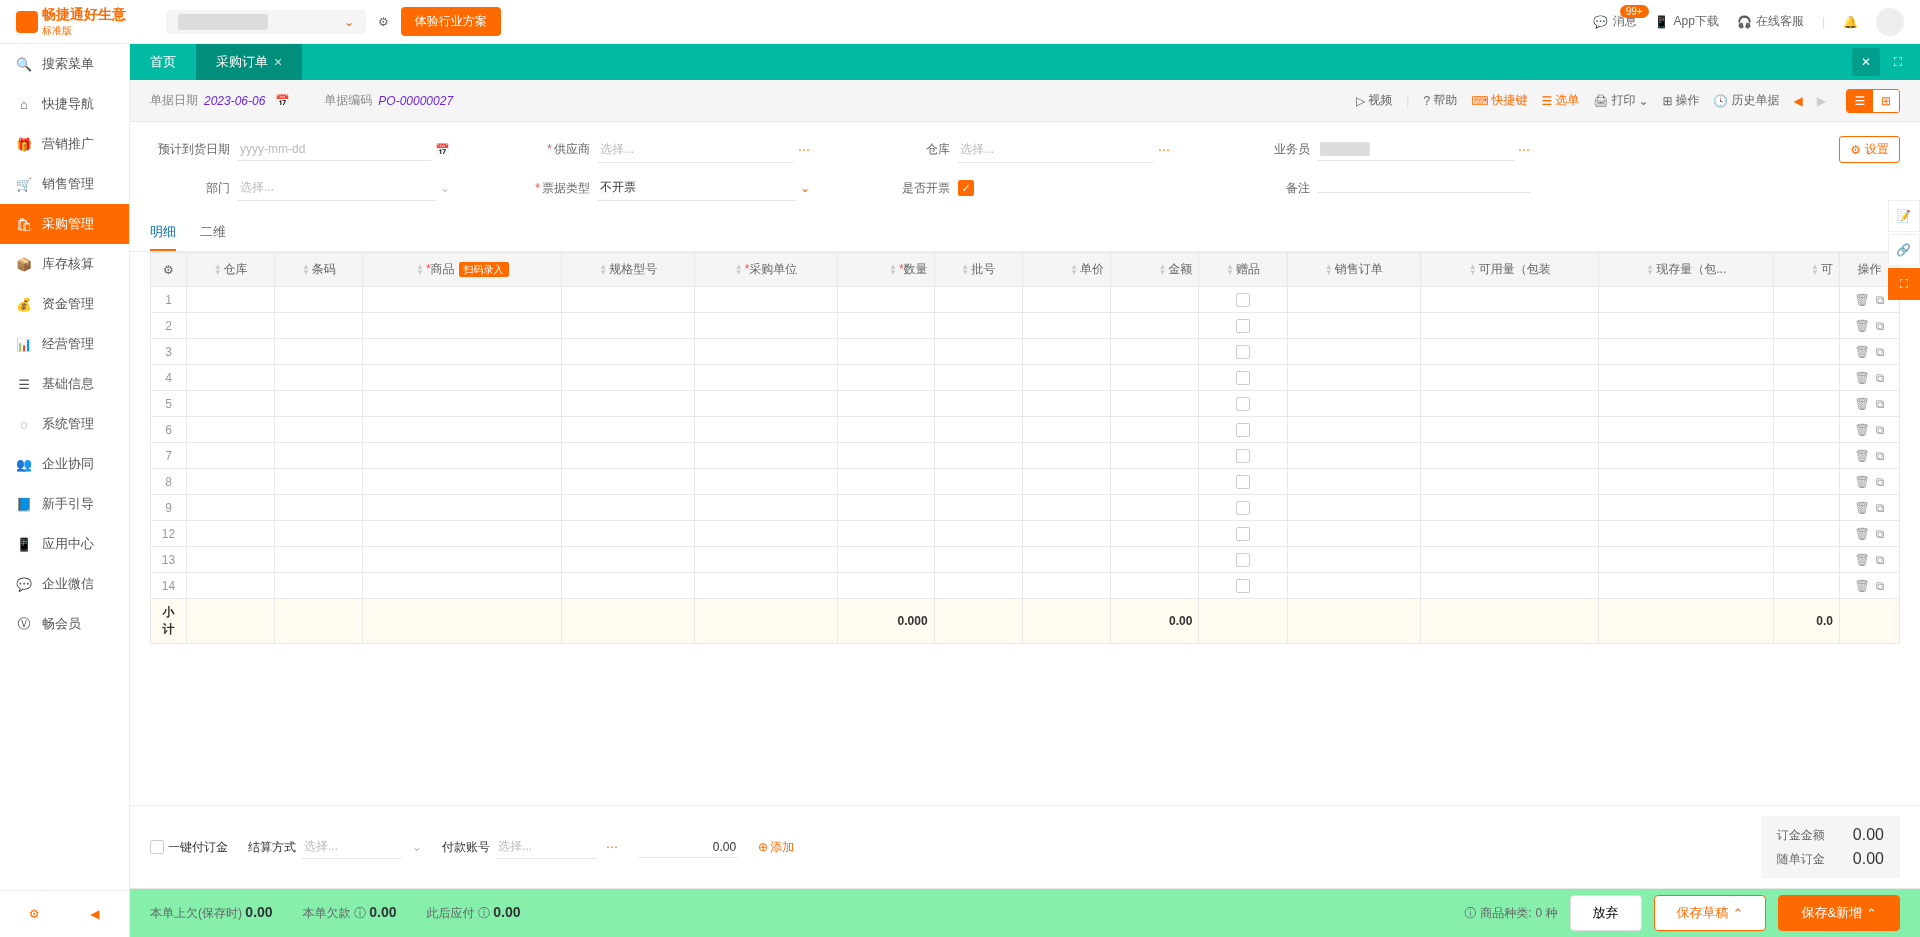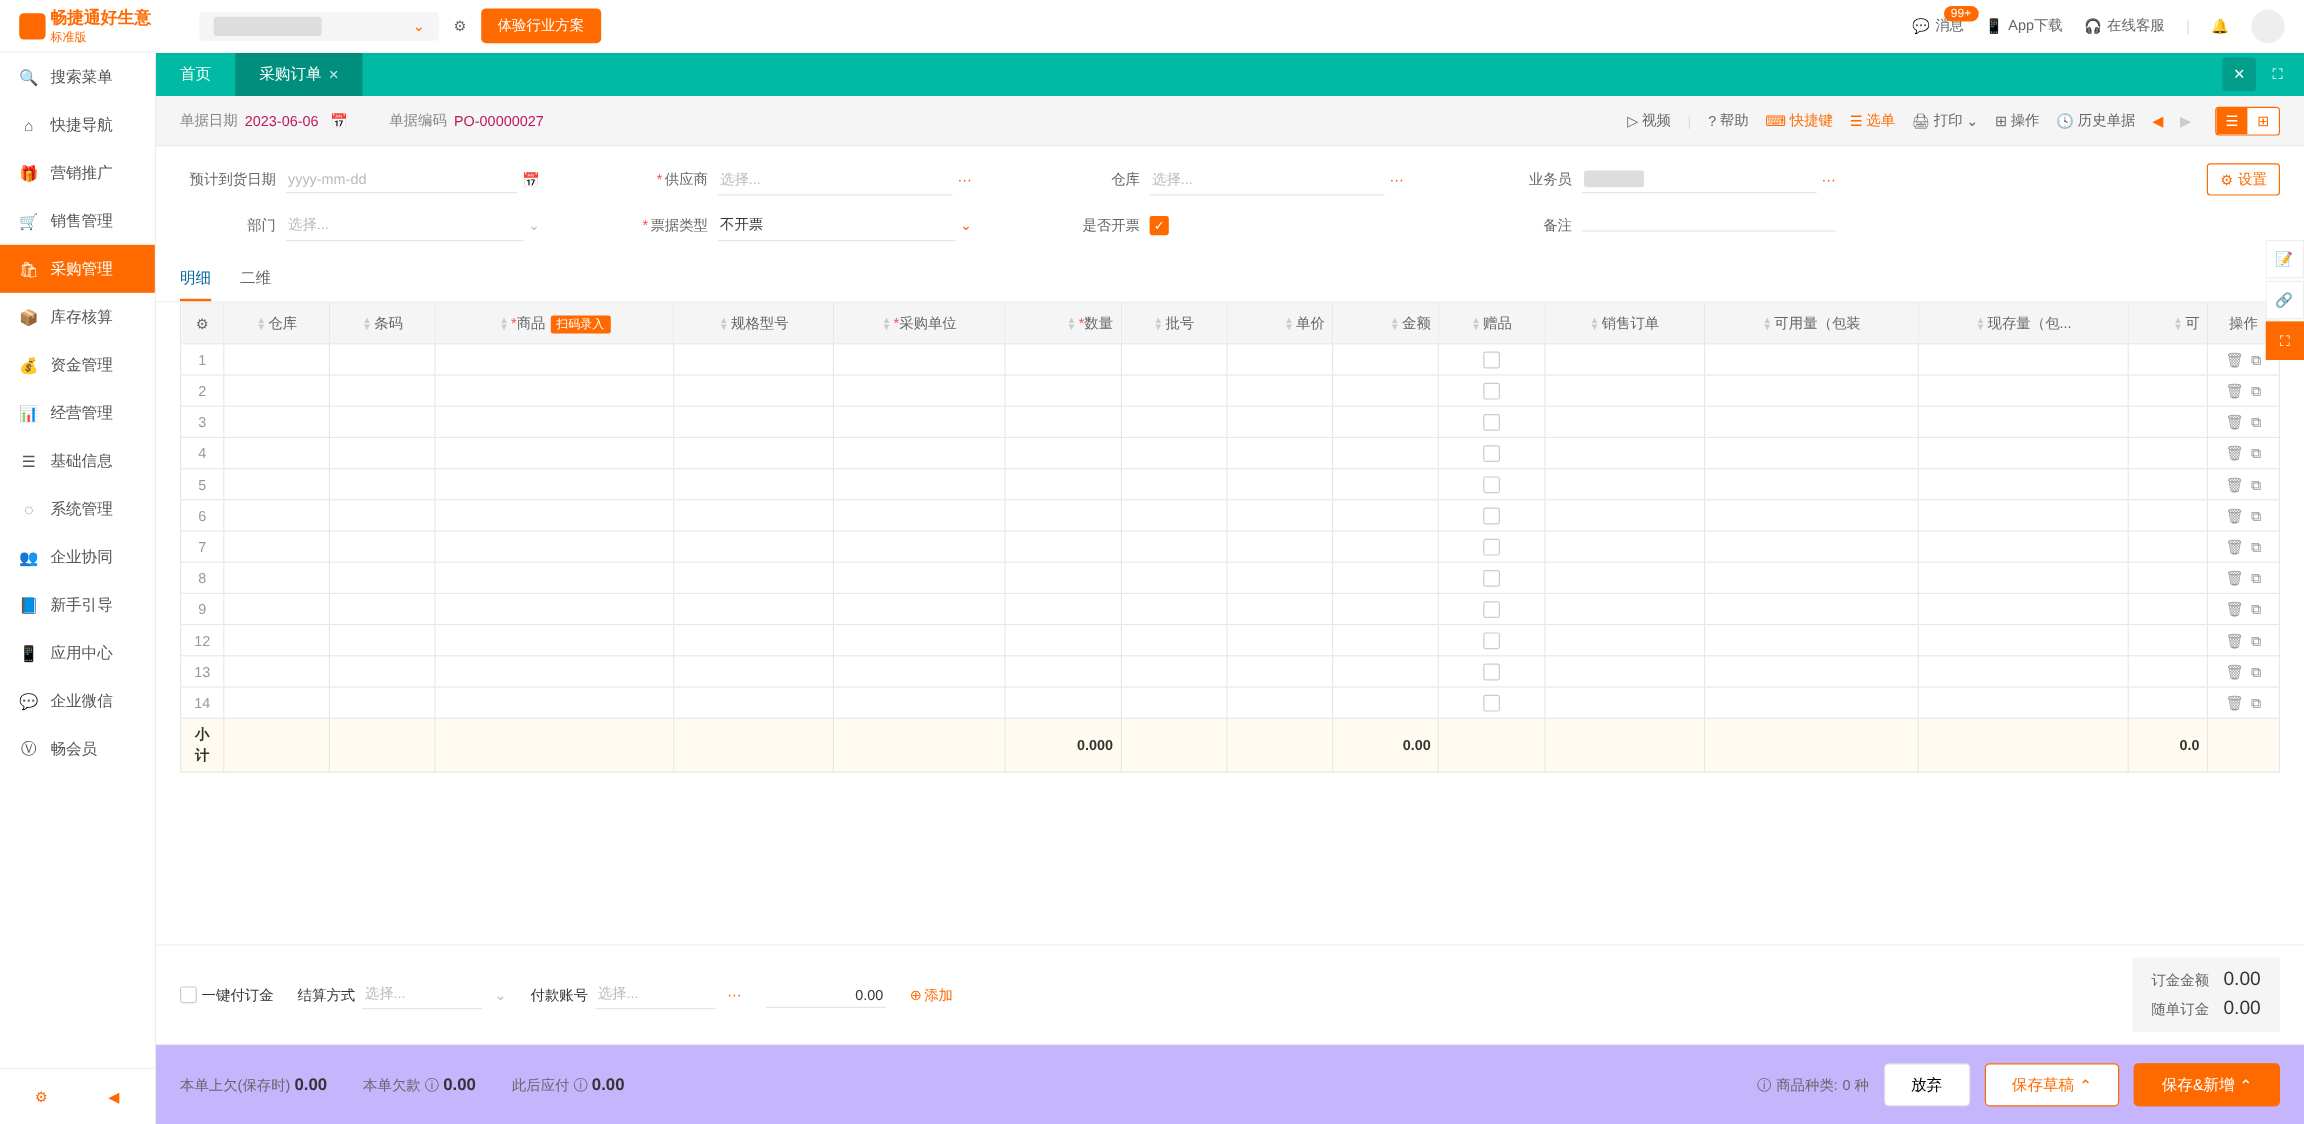--- a/index.html
+++ b/index.html
@@ -39,21 +39,21 @@
     .tab-close { font-size: 14px; opacity: 0.8; }
     .tabs-right { margin-left: auto; display: flex; align-items: center; gap: 4px; padding-right: 8px; }
     .tabs-right-btn { width: 28px; height: 28px; display: flex; align-items: center; justify-content: center; color: #fff; cursor: pointer; border-radius: 3px; }
     .tabs-right-btn:first-child { background: rgba(0,0,0,0.15); }
     
     
     .toolbar { height: 42px; background: #f5f5f5; display: flex; align-items: center; padding: 0 20px; font-size: 12px; color: #666; border-bottom: 1px solid #e8e8e8; }
     .toolbar-left { display: flex; align-items: center; gap: 10px; }
     .toolbar-field { display: flex; align-items: center; gap: 6px; }
     .toolbar-label { color: #888; }
-    .toolbar-value { color: #be185d; }
+    .toolbar-value { color: #6d28d9; font-style: italic; }
     .toolbar-right { margin-left: auto; display: flex; align-items: center; gap: 14px; }
     .toolbar-action { display: flex; align-items: center; gap: 3px; cursor: pointer; color: #666; }
     .toolbar-action.orange { color: #ff6a00; }
     .view-toggle { display: flex; border: 1px solid #ff6a00; border-radius: 3px; overflow: hidden; margin-left: 6px; }
     .view-toggle-btn { width: 26px; height: 22px; display: flex; align-items: center; justify-content: center; cursor: pointer; background: #fff; color: #ff6a00; }
     .view-toggle-btn.active { background: #ff6a00; color: #fff; }
     
     
     .form { background: #fff; padding: 14px 20px 2px; }
     .form-row { display: flex; gap: 60px; margin-bottom: 12px; }
@@ -94,26 +94,26 @@
     
     
     .payment-row { background: #fff; padding: 10px 20px; display: flex; align-items: center; gap: 20px; font-size: 12px; border-top: 1px solid #eee; }
     .pay-check { display: flex; align-items: center; gap: 4px; }
     .pay-checkbox { width: 14px; height: 14px; border: 1px solid #ccc; border-radius: 2px; }
     .pay-field { display: flex; align-items: center; gap: 6px; }
     .pay-input { border: none; border-bottom: 1px solid #e5e5e5; padding: 3px 2px; width: 100px; color: #bbb; }
     .pay-amount { text-align: right; width: 100px; }
     .add-link { color: #ff6a00; cursor: pointer; display: flex; align-items: center; gap: 2px; }
     .totals-box { margin-left: auto; background: #f5f5f5; padding: 10px 16px; display: flex; flex-direction: column; gap: 6px; font-size: 12px; }
-    .totals-row { display: flex; gap: 12px; align-items: center; }
+    .totals-row { display: flex; gap: 28px; align-items: center; }
     .totals-label { color: #666; }
     .totals-val { font-size: 16px; color: #333; }
     
     
-    .footer { height: 67px; background: #c4b5fd; border-top: 1px solid #e8e8e8; display: flex; align-items: center; padding: 0 20px; gap: 30px; font-size: 12px; }
+    .footer { height: 49px; background: #86efac; border-top: 1px solid #e8e8e8; display: flex; align-items: center; padding: 0 20px; gap: 30px; font-size: 12px; }
     .footer-stat { color: #666; }
     .footer-stat b { color: #333; font-size: 14px; }
     .footer-right { margin-left: auto; display: flex; align-items: center; gap: 12px; }
     .footer-info { display: flex; align-items: center; gap: 4px; color: #666; }
     .btn { padding: 8px 22px; border-radius: 4px; cursor: pointer; font-size: 13px; border: 1px solid #ddd; background: #fff; }
     .btn-outline-orange { border-color: #ff6a00; color: #ff6a00; display: flex; align-items: center; gap: 4px; }
     .btn-orange { background: #ff6a00; color: #fff; border-color: #ff6a00; display: flex; align-items: center; gap: 4px; }
     
     
     .right-tools { position: fixed; right: 0; top: 200px; display: flex; flex-direction: column; gap: 2px; }

